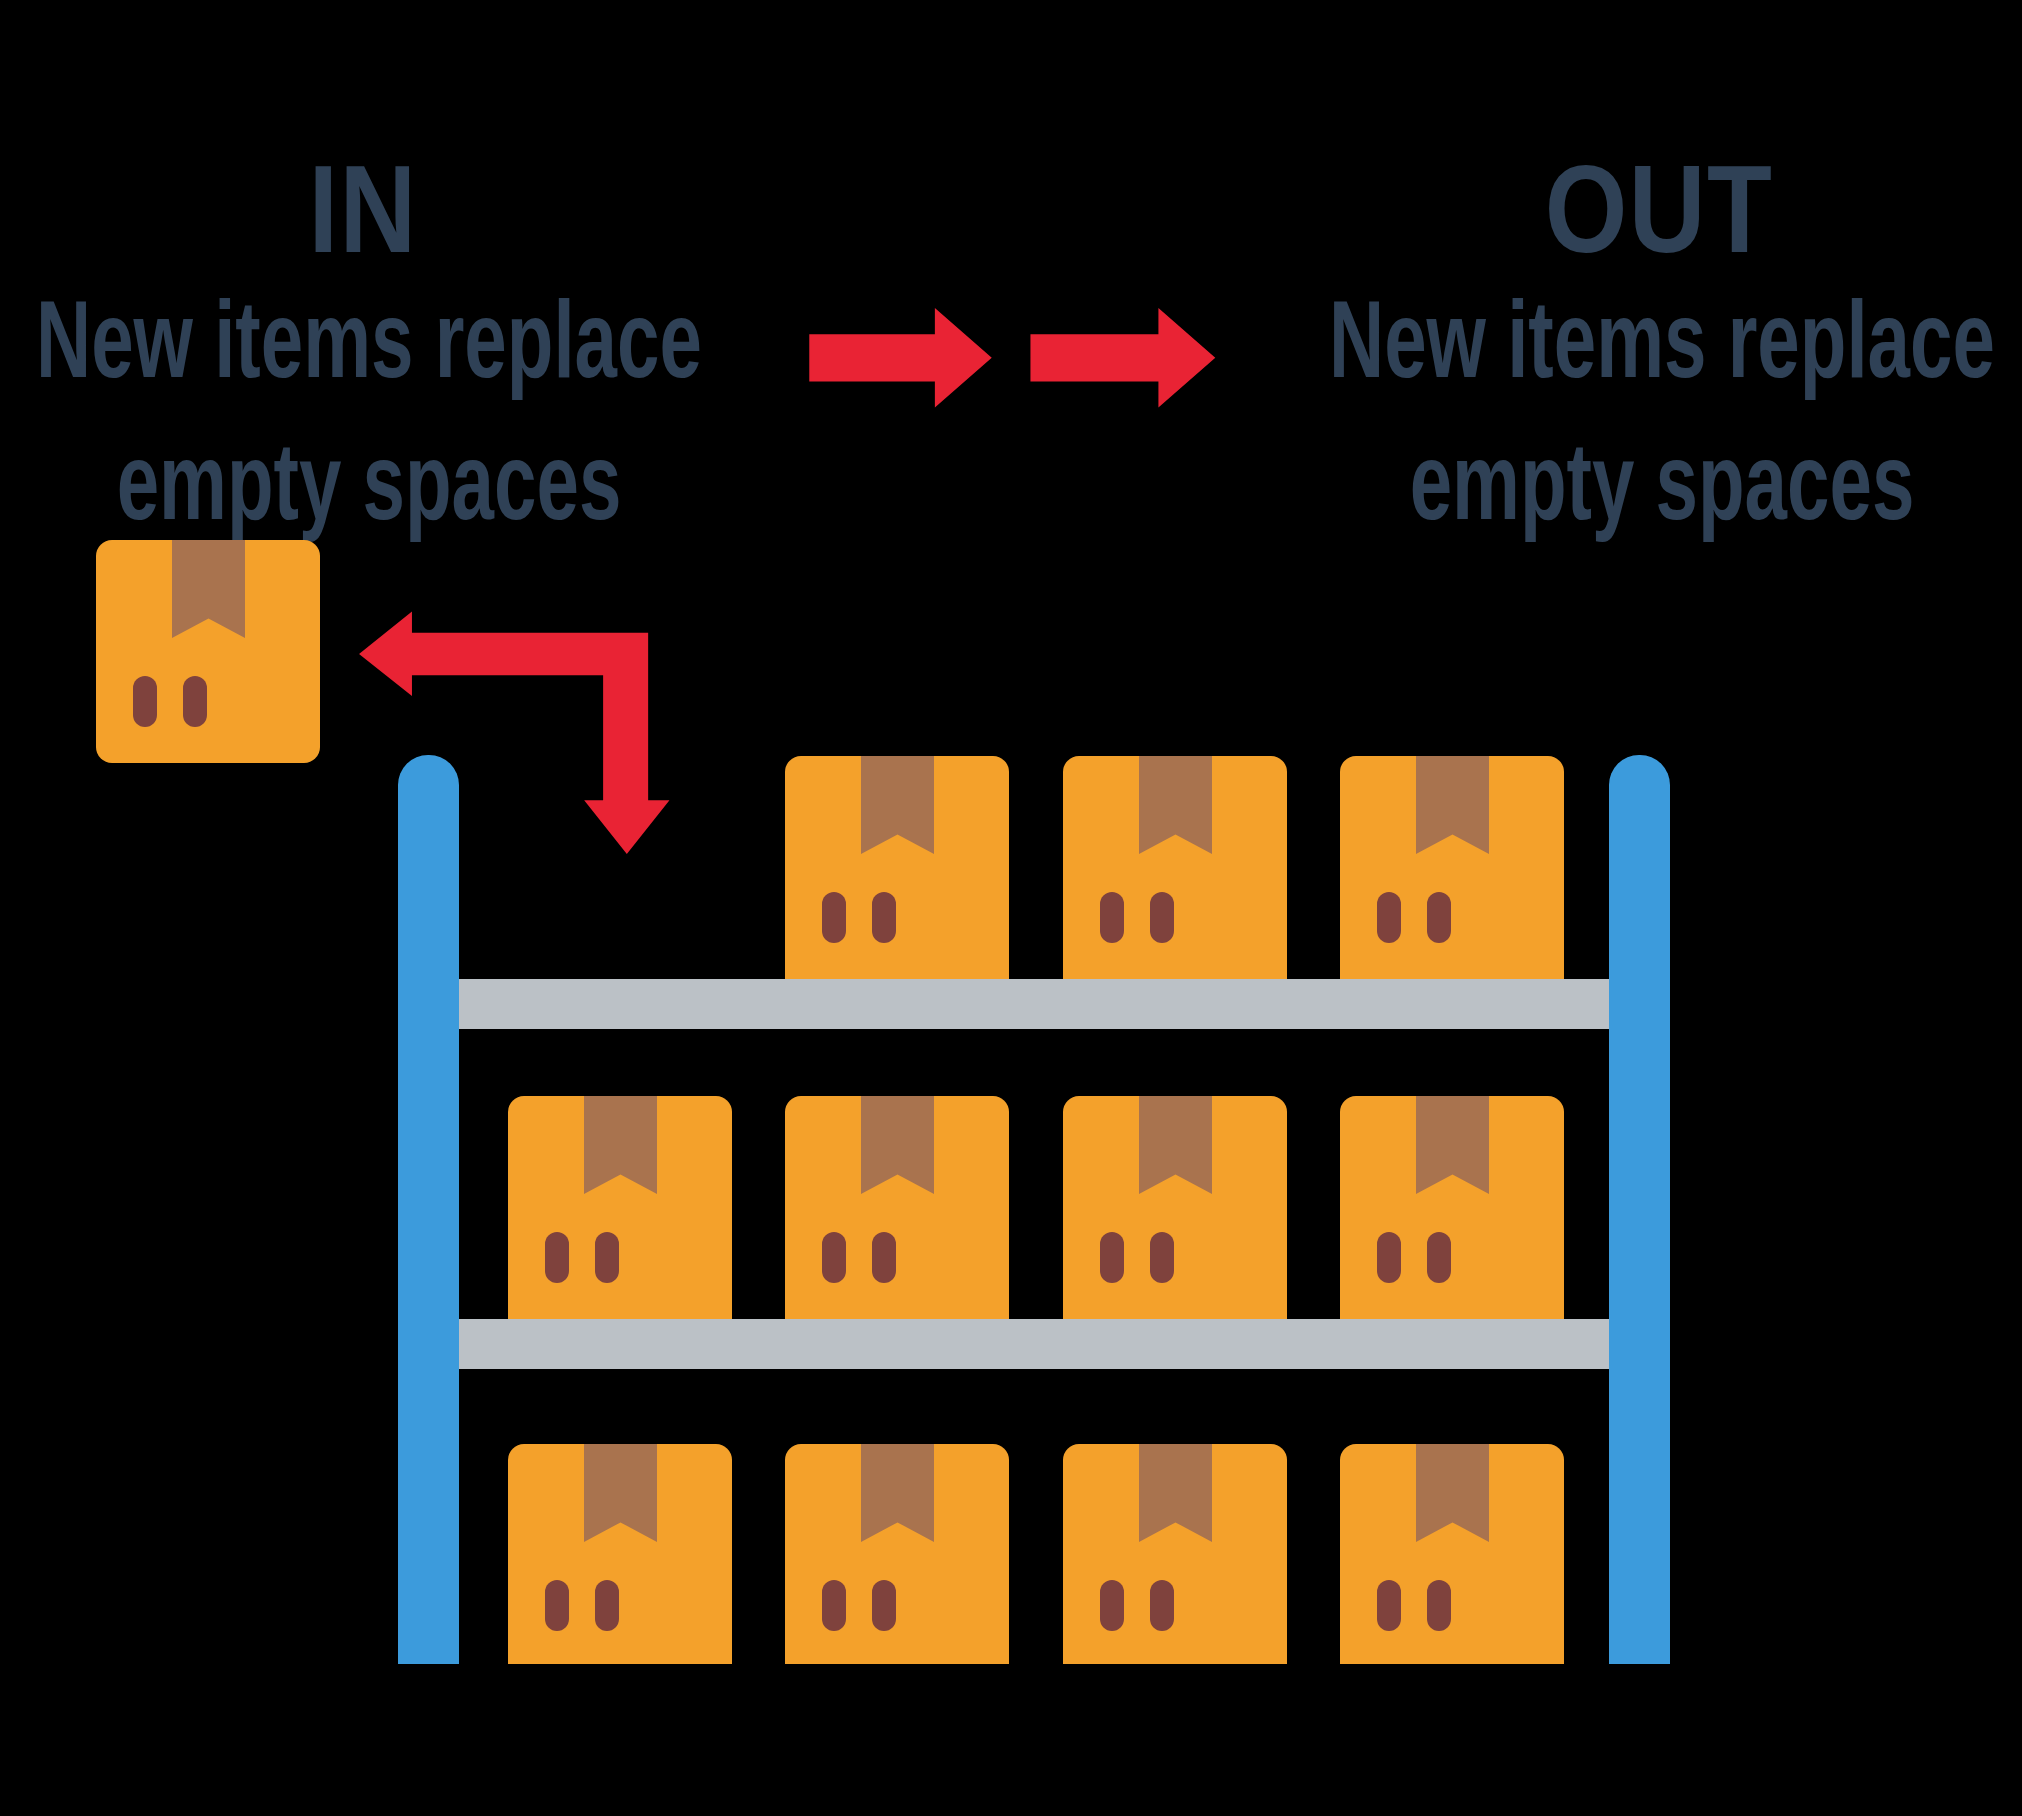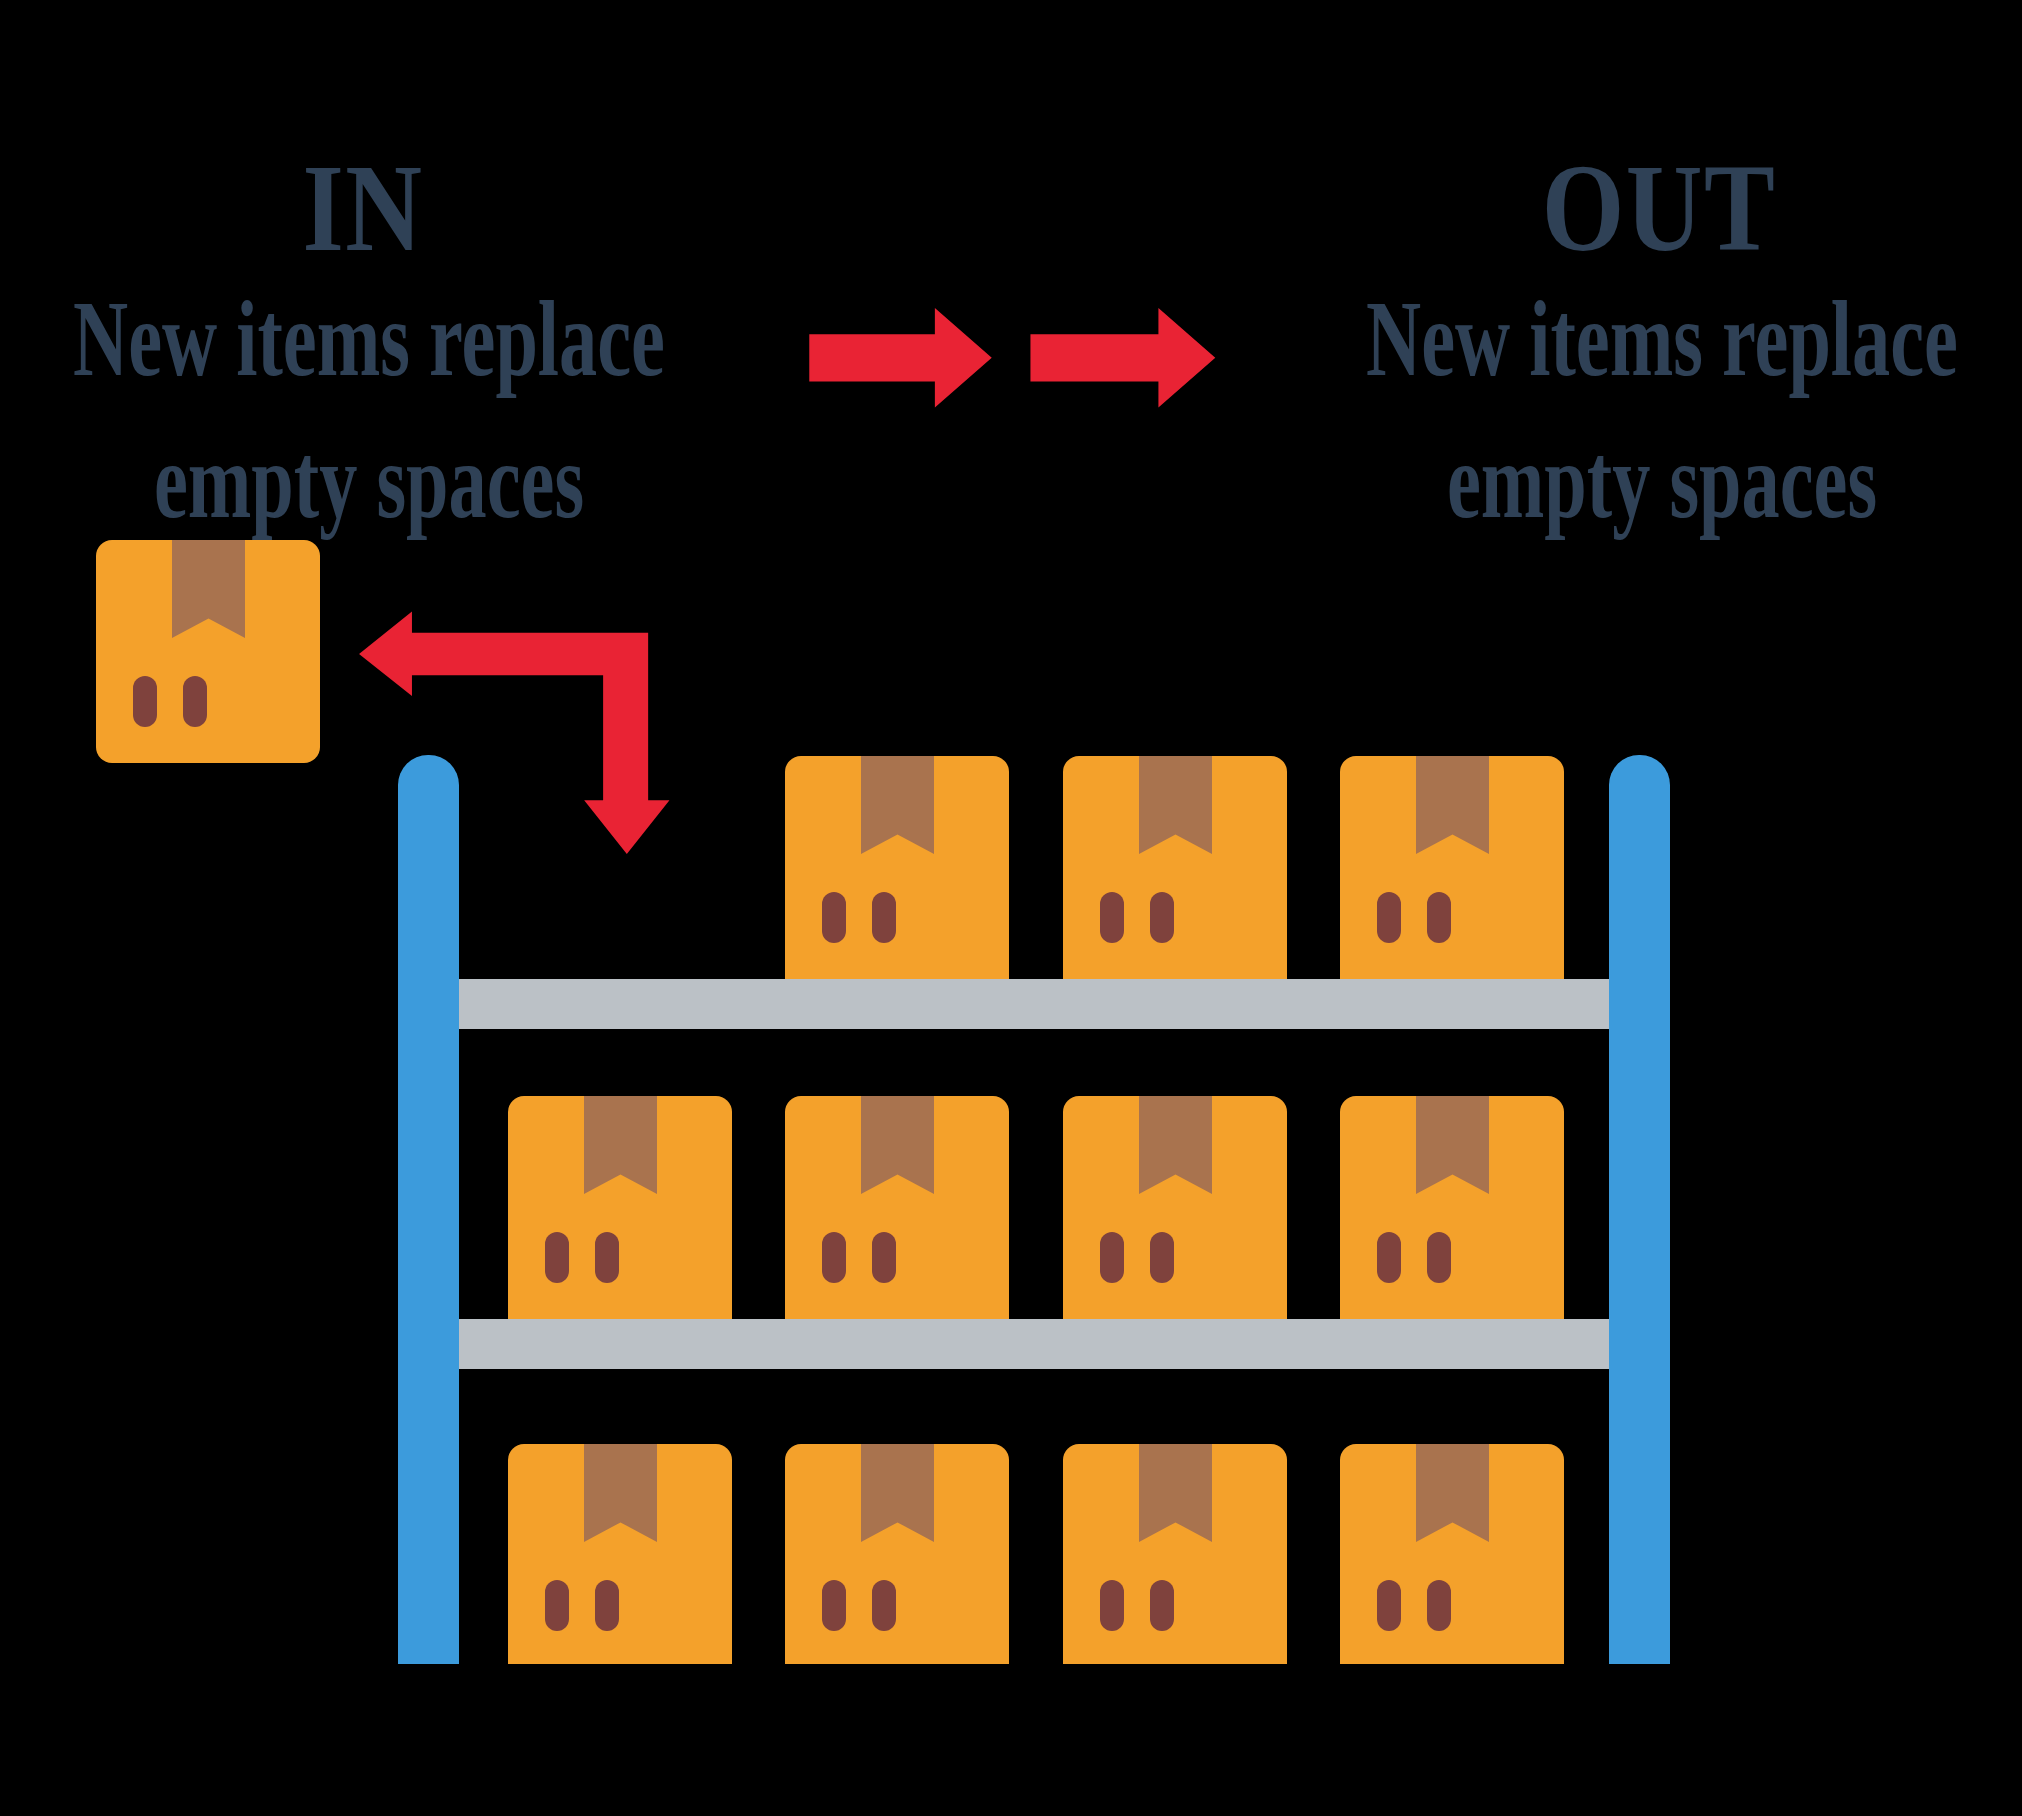--- a/index.html
+++ b/index.html
@@ -2,21 +2,21 @@
 <html style="font-size:12.6px"><head>
 <meta charset="utf-8">
 <title>Diagram</title>
 <style>
   html,body{margin:0;padding:0;background:#000;}
   .stage{
     position:relative;
     width:2023px;height:1664px;
     background:var(--background,#000);
     overflow:hidden;
-    font-family:Liberation Serif, serif;
+    font-family:Liberation Sans, sans-serif;
   }
 
   
   .label-block{position:absolute;text-align:center;color:var(--text,#2F4156);}
   .heading{
     position:absolute;top:146px;
     font-size:125px;font-weight:800;line-height:1;
     letter-spacing:1.6px;white-space:nowrap;
     transform:translateX(-50%) scaleX(.85);
     transform-origin:center top;

